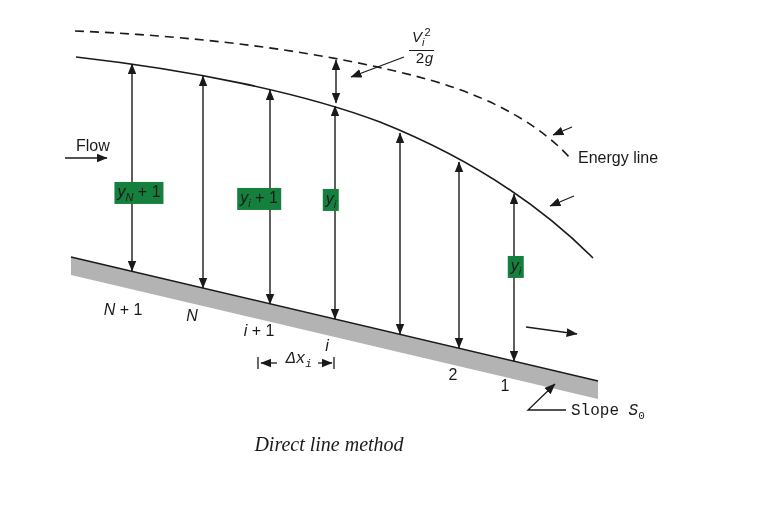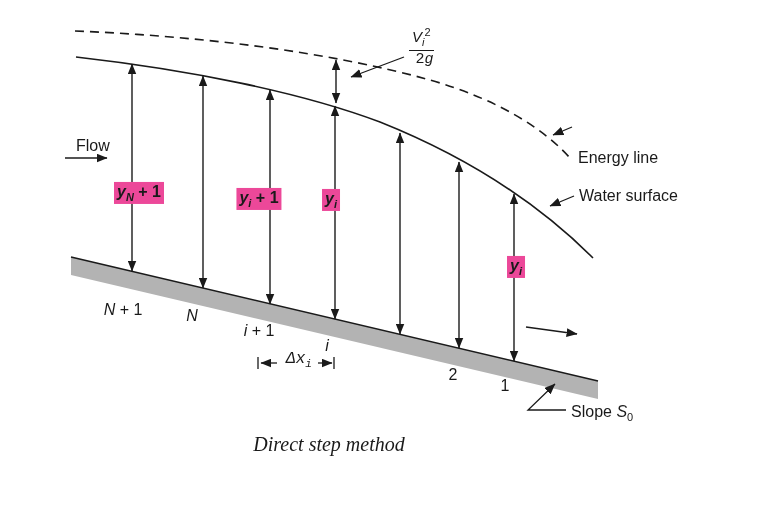--- a/index.html
+++ b/index.html
@@ -2,21 +2,21 @@
 <html><head>
 <meta charset="utf-8">
 <style>
   html,body{margin:0;padding:0;background:#ffffff;}
   .fig{position:relative;width:768px;height:513px;background:#ffffff;overflow:hidden;
        font-family:"Liberation Sans",sans-serif;color:#1a1a1a;}
   .fig svg{position:absolute;left:0;top:0;}
   .ln{stroke:#1a1a1a;fill:none;}
   .lbl{position:absolute;font-size:16px;line-height:1.1;white-space:nowrap;}
   .ctr{transform:translate(-50%,-50%);}
-  .bg{background:#ec4899;padding:1px 3px;font-weight:bold;}
+  .bg{background:#15803d;padding:1px 3px;}
   .it{font-style:italic;}
   .sb{font-size:11px;vertical-align:-4px;}
   .sb.rm{font-style:normal;}
   .sp{font-size:11px;vertical-align:6px;font-style:normal;}
   .frac{position:absolute;text-align:right;font-size:15px;line-height:1.15;}
   .frac .num{display:inline-block;border-bottom:1.5px solid #1a1a1a;padding:0 3px 1px;}
   .frac .den{display:block;font-family:Liberation Mono, monospace;}
   .caption{font-family:"Liberation Serif",serif;font-style:italic;font-size:20px;}
 </style>
 </head>
@@ -71,33 +71,32 @@
 
   <div class="lbl ctr bg" style="left:516px;top:267px;"><span class="it">y</span><span class="sb it">i</span></div>
 
   <div class="frac" style="left:409px;top:26px;">
     <span class="num"><span class="it">V</span><span class="sb it">i</span><span class="sp">2</span></span>
     <span class="den"><span>2</span><span class="it">g</span></span>
   </div>
 
   <div class="lbl" style="left:578px;top:119px;margin-top:30px;">Energy line</div>
 
-  <div class="lbl" style="left:579px;top:187px;">Water surface</div>
 
   <div class="lbl ctr" style="left:123px;top:310px;"><span class="it">N</span><span> + 1</span></div>
 
   <div class="lbl ctr it" style="left:192px;top:316px;">N</div>
 
   <div class="lbl ctr" style="left:259px;top:331px;"><span class="it">i</span><span> + 1</span></div>
 
   <div class="lbl ctr it" style="left:327px;top:346px;">i</div>
 
   <div class="lbl ctr" style="left:299px;top:361px;font-family:Liberation Mono, monospace;"><span class="it">Δ</span><span class="it">x</span><span class="sb it">i</span></div>
 
   <div class="lbl ctr" style="left:453px;top:375px;">2</div>
 
   <div class="lbl ctr" style="left:505px;top:386px;">1</div>
 
-  <div class="lbl" style="left:571px;top:403px;"><span>Slope </span><span class="it">S</span><span class="sb rm">0</span></div>
+  <div class="lbl" style="left:571px;top:403px;font-family:Liberation Mono, monospace;"><span>Slope </span><span class="it">S</span><span class="sb rm">0</span></div>
 
-  <div class="lbl ctr caption" style="left:329px;top:444px;">Direct step method</div>
+  <div class="lbl ctr caption" style="left:329px;top:444px;">Direct line method</div>
 
 </div>
 
 </body></html>

